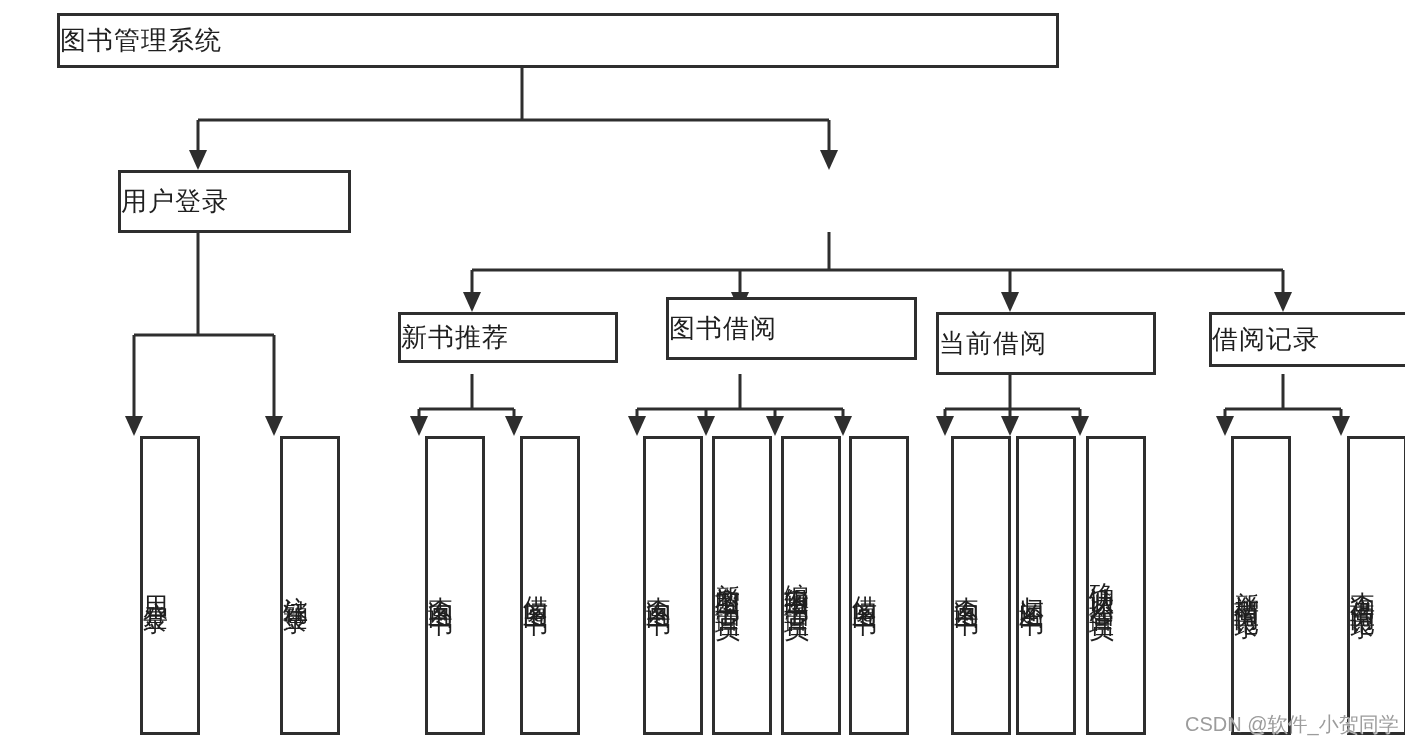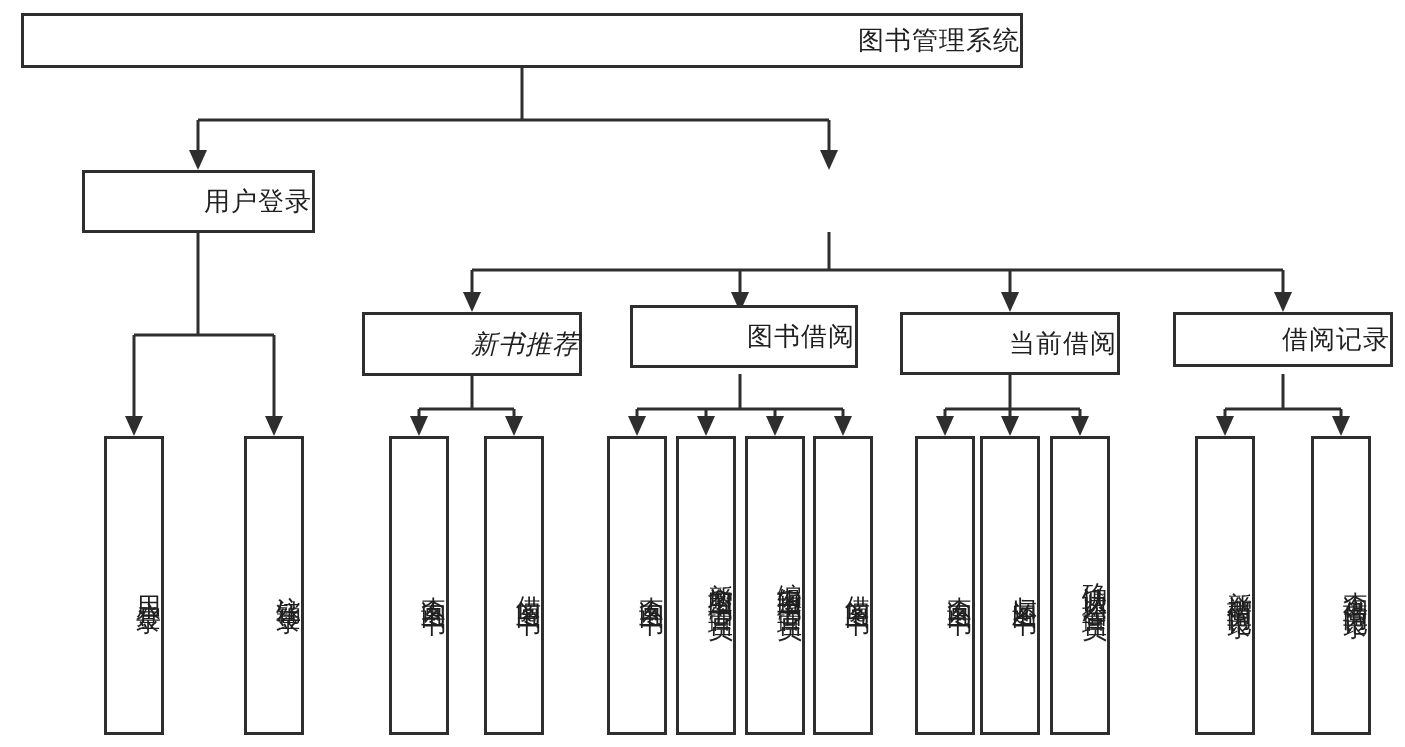--- a/index.html
+++ b/index.html
@@ -13,22 +13,23 @@
     width:1405px;height:747px;
     background:var(--bg);
     font-family:"Liberation Sans","DejaVu Sans",sans-serif;
     position:relative;overflow:hidden;
   }
   #stage{position:absolute;left:0;top:0;width:1405px;height:747px;}
   svg.connectors{position:absolute;left:0;top:0;z-index:1;}
   .box{
     position:absolute;box-sizing:border-box;
     background:#fff;border:3px solid var(--line);
-    display:flex;align-items:center;justify-content:flex-end;
+    display:flex;align-items:center;justify-content:flex-start;
     z-index:2;
+    margin-left:36px;
   }
   .hlabel{
     font-size:26px;color:var(--text);letter-spacing:1px;white-space:nowrap;
   }
   .vlabel{
     writing-mode:vertical-rl;text-orientation:mixed;
     font-size:25px;letter-spacing:5px;line-height:1;color:var(--text);
   }
   .watermark{
     position:absolute;left:1185px;top:711px;z-index:5;
@@ -76,24 +77,24 @@
   </svg>
 
   <div class="box" style="left:21px;top:13px;width:1002px;height:55px;">
     <span class="hlabel">图书管理系统</span>
   </div>
 
   <div class="box" style="left:82px;top:170px;width:233px;height:63px;">
     <span class="hlabel">用户登录</span>
   </div>
 
-  <div class="box" style="left:362px;top:312px;width:220px;height:64px;font-style:italic;">
+  <div class="box" style="left:362px;top:312px;width:220px;height:51px;">
     <span class="hlabel">新书推荐</span>
   </div>
-  <div class="box" style="left:630px;top:305px;width:228px;height:63px;">
+  <div class="box" style="left:630px;top:297px;width:251px;height:63px;">
     <span class="hlabel">图书借阅</span>
   </div>
   <div class="box" style="left:900px;top:312px;width:220px;height:63px;font-family:Liberation Mono, monospace;">
     <span class="hlabel">当前借阅</span>
   </div>
   <div class="box" style="left:1173px;top:312px;width:220px;height:55px;">
     <span class="hlabel">借阅记录</span>
   </div>
 
   <div class="box" style="left:104px;top:436px;width:60px;height:299px;">
@@ -129,14 +130,15 @@
   <div class="box" style="left:1050px;top:436px;width:60px;height:299px;">
     <span class="vlabel">确认归还（管理员）</span>
   </div>
   <div class="box" style="left:1195px;top:436px;width:60px;height:299px;">
     <span class="vlabel">新增借阅记录</span>
   </div>
   <div class="box" style="left:1311px;top:436px;width:60px;height:299px;">
     <span class="vlabel">查询借阅记录</span>
   </div>
 
+  <div class="watermark">CSDN @软件_小贺同学</div>
 
 </div>
 
 </body></html>

